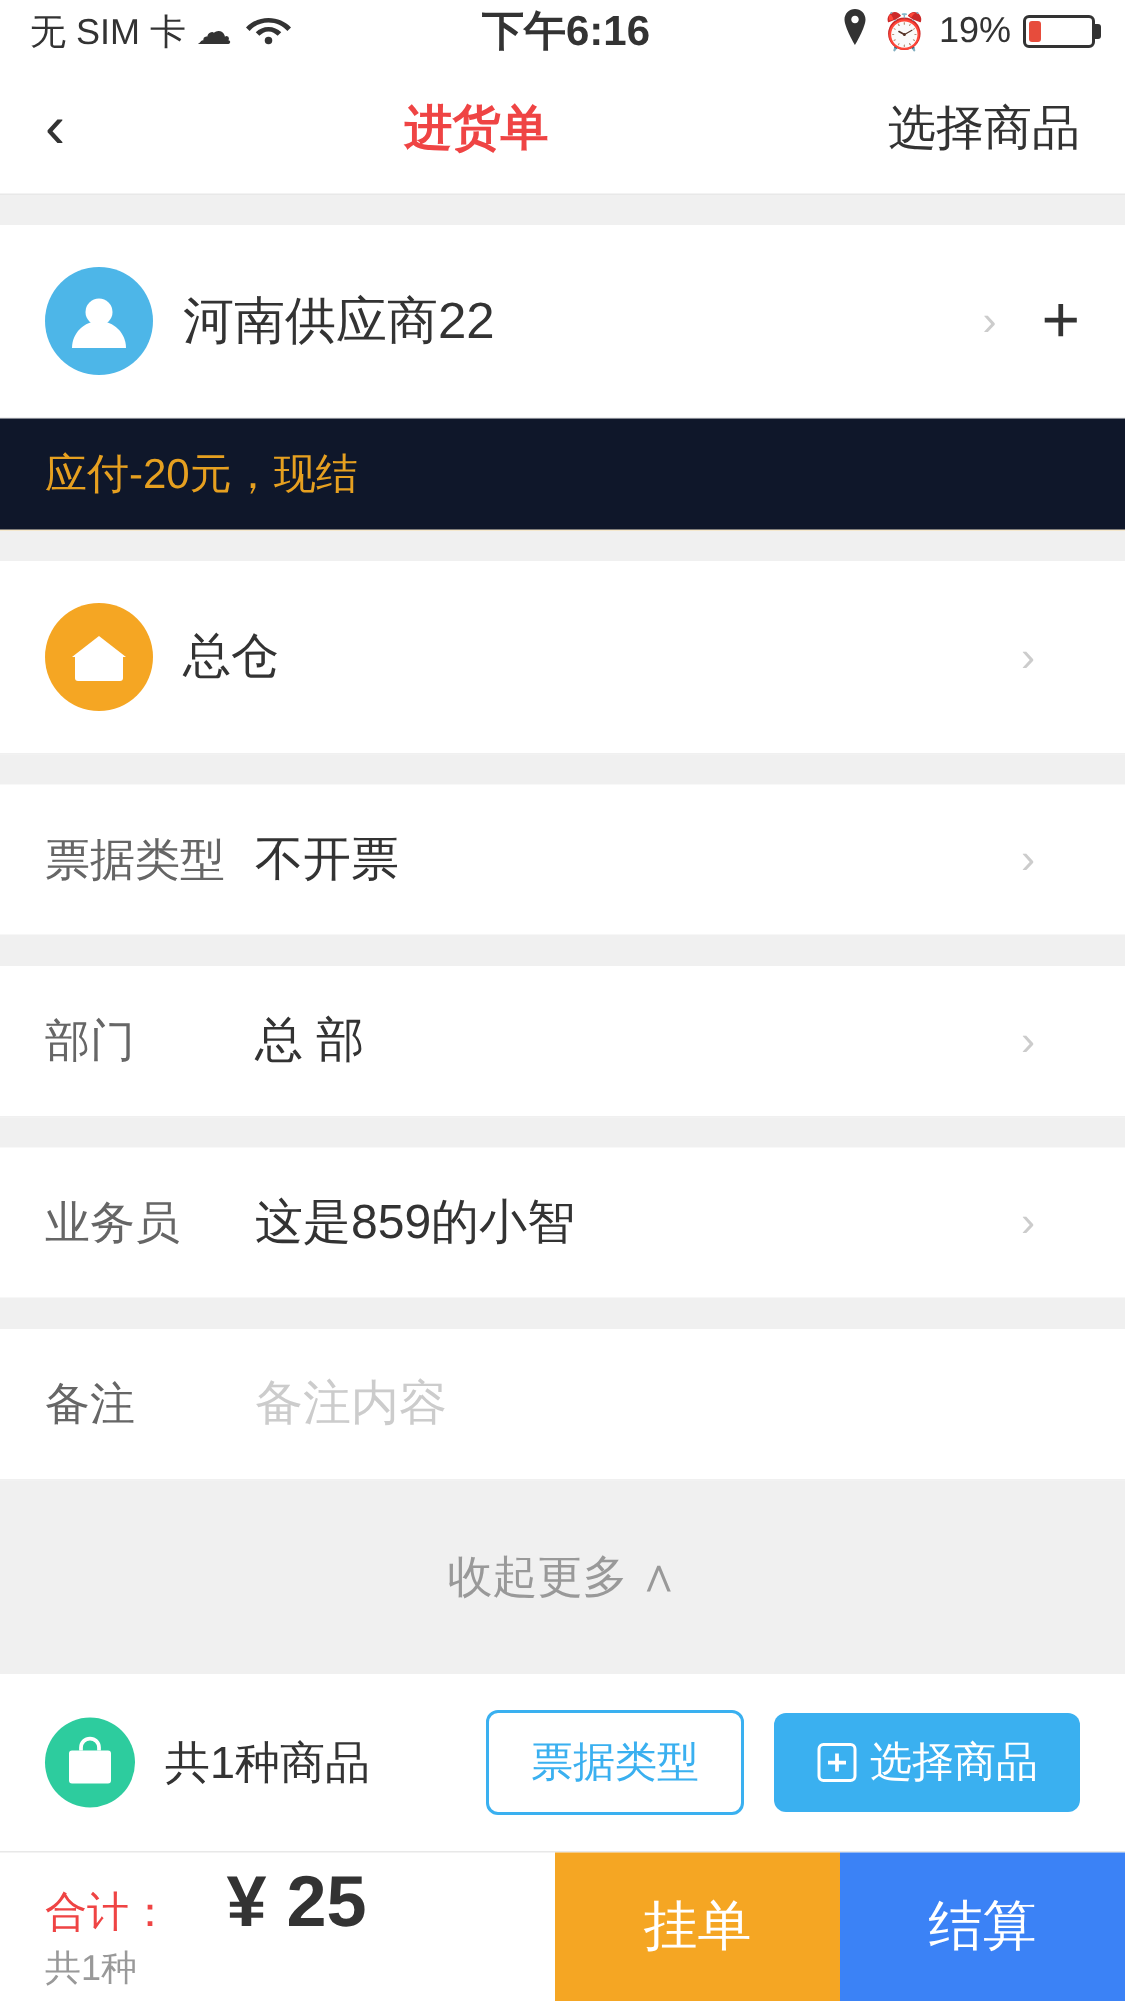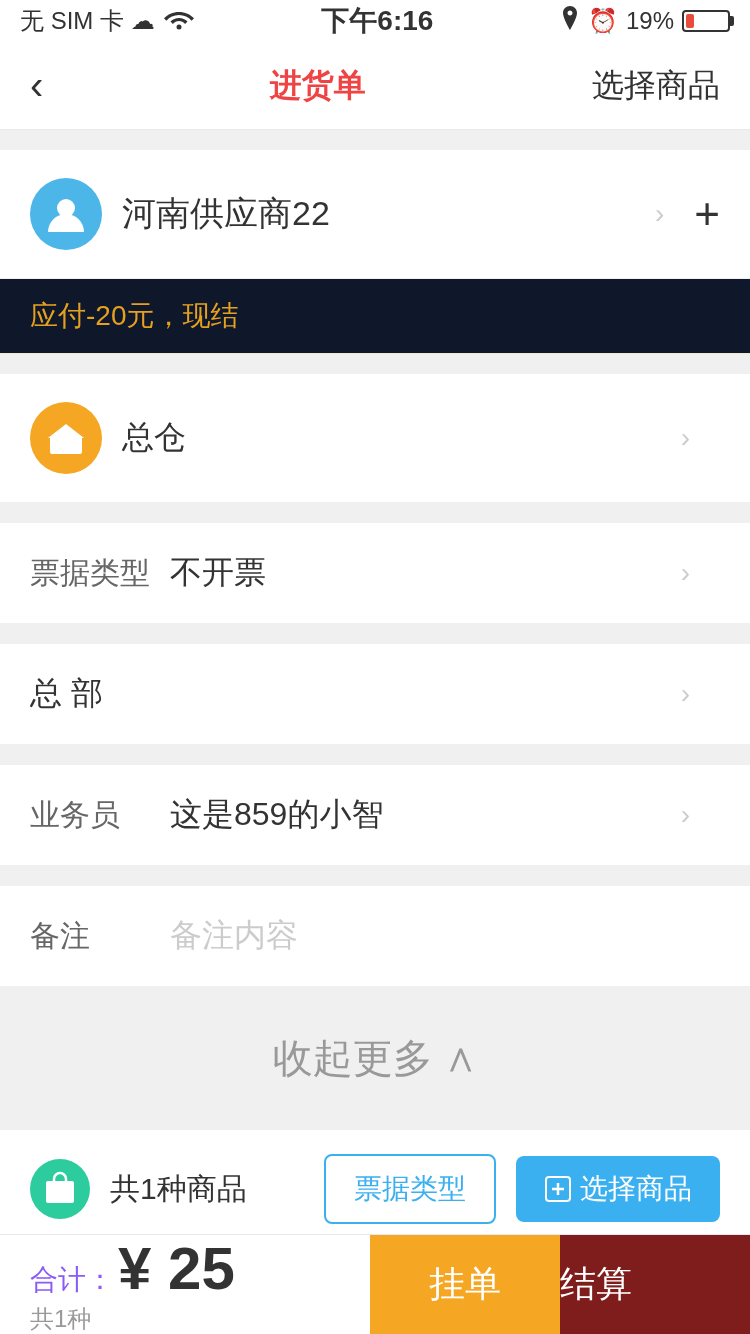--- a/index.html
+++ b/index.html
@@ -102,21 +102,21 @@
       display: flex; align-items: center; justify-content: center;
       margin-right: 20px; flex-shrink: 0;
     }
     .row-icon-left svg { width: 40px; height: 40px; fill: #fff; }
 
     
     .collapse-bar {
       background: #f0f0f0;
       padding: 24px 42px;
       text-align: center;
-      font-size: 40px;
+      font-size: 30px;
       color: #999;
       display: flex; align-items: center; justify-content: center; gap: 10px;
     }
 
     
     .products-header {
       background: #fff;
       display: flex;
       align-items: center;
       padding: 24px 30px;
@@ -168,33 +168,33 @@
       background: #fff;
       border-top: 1px solid #e8e8e8;
     }
     .footer-total {
       flex: 1;
       display: flex;
       flex-direction: column;
       justify-content: center;
       padding: 0 30px;
     }
-    .footer-total-label { font-size: 28px; color: #8b5cf6; text-align: right; }
-    .footer-total-amount { font-size: 60px; font-weight: 600; color: #333; }
+    .footer-total-label { font-size: 28px; color: #ef4444; text-align: right; }
+    .footer-total-amount { font-size: 48px; font-weight: 600; color: #333; margin-left: 33px; }
     .footer-total-sub { font-size: 24px; color: #999; }
     .footer-btn-hang {
       width: 190px;
       background: #f5a623;
       display: flex; align-items: center; justify-content: center;
       font-size: 36px; color: #fff; font-weight: 500;
     }
     .footer-btn-settle {
       width: 190px;
-      background: #7f1d1d;
-      display: flex; align-items: center; justify-content: flex-start;
+      background: #3b82f6;
+      display: flex; align-items: center; justify-content: center;
       font-size: 36px; color: #fff; font-weight: 500;
     }
   </style>
 </head>
 <body>
 
 <div class="status-bar">
   <div class="status-left">
     <span>无 SIM 卡 ☁</span>
     <span>
@@ -267,20 +267,21 @@
     <span class="row-label">票据类型</span>
     <span class="row-value">不开票</span>
     <span class="chevron-right">›</span>
   </div>
 </div>
 
 <div class="section-gap"></div>
 
 <div class="card-section">
   <div class="row-item">
+    <span class="row-label">部门</span>
     <span class="row-value">总 部</span>
     <span class="chevron-right">›</span>
   </div>
 </div>
 
 <div class="section-gap"></div>
 
 <div class="card-section">
   <div class="row-item">
     <span class="row-label">业务员</span>

